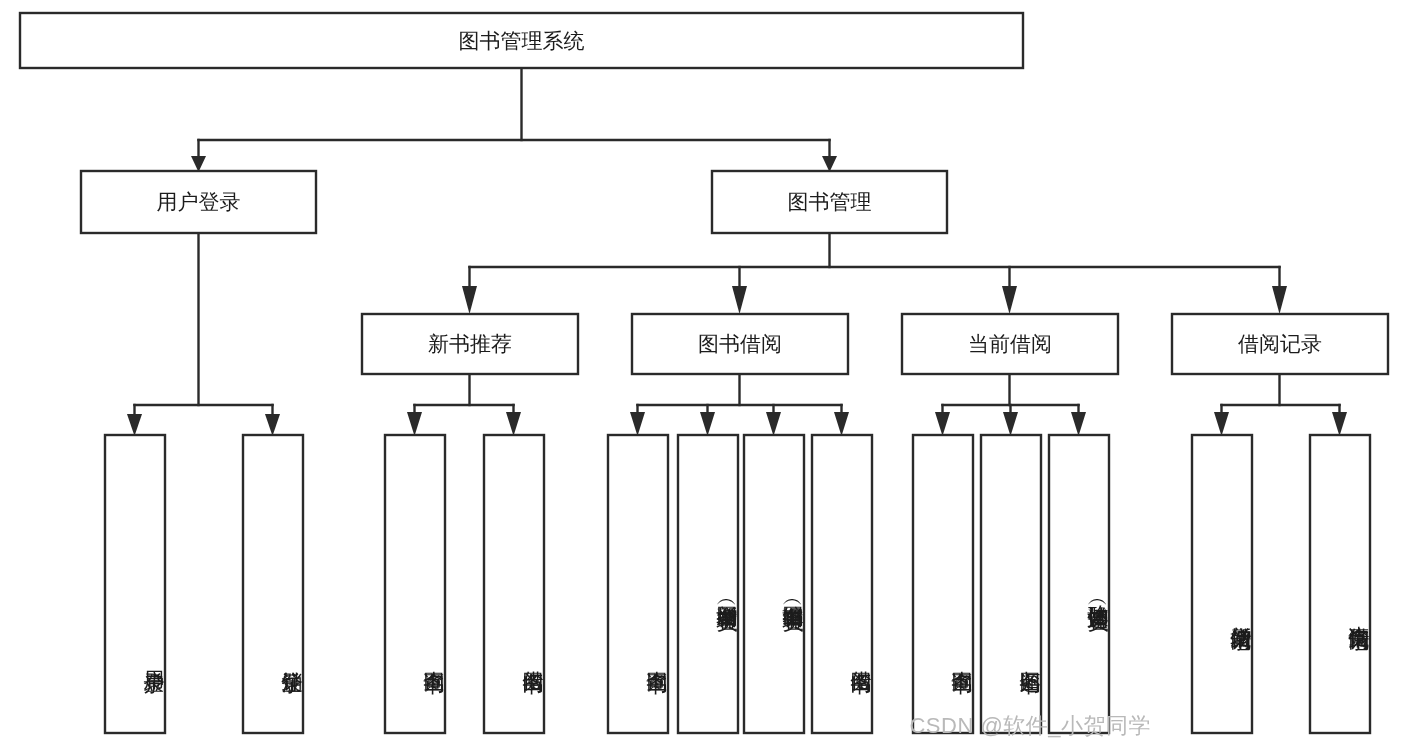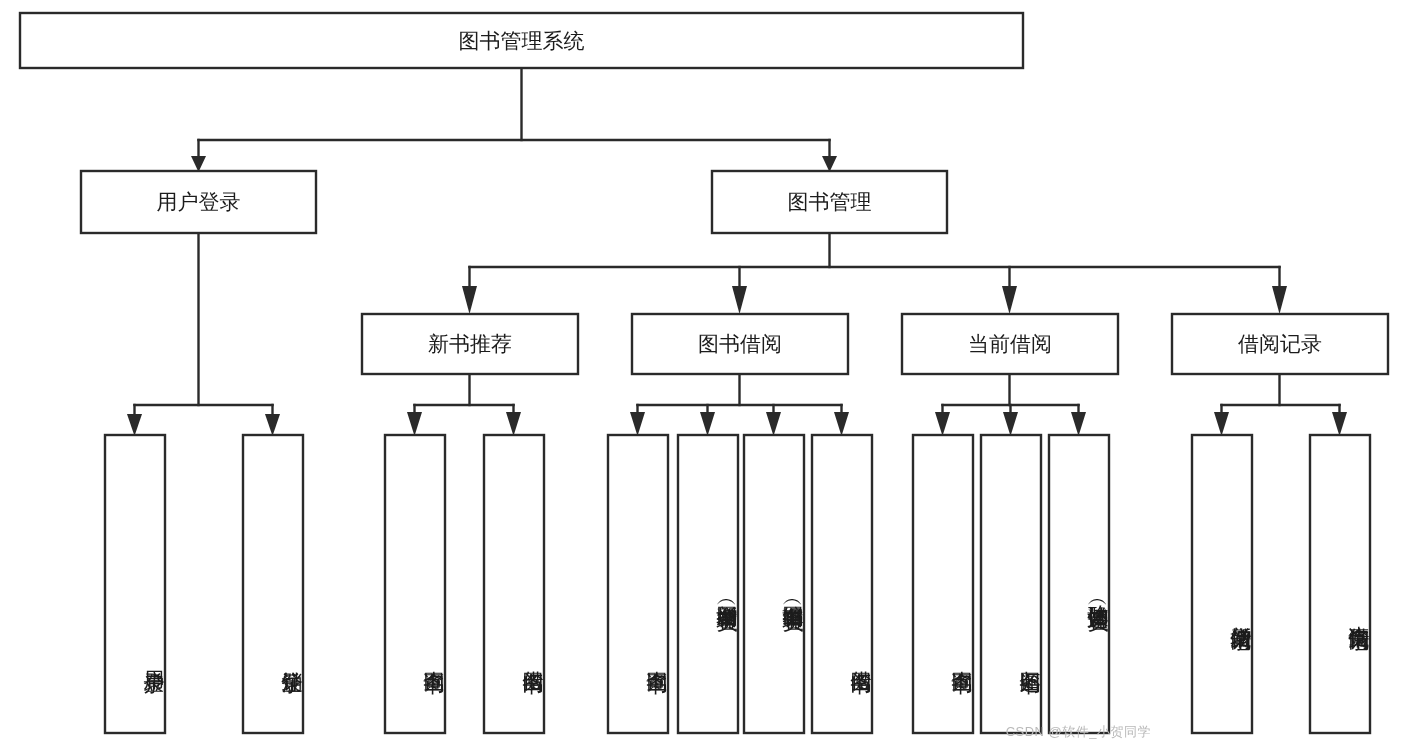--- a/index.html
+++ b/index.html
@@ -62,21 +62,21 @@
     color: #1c1c1c;
     letter-spacing: 1px;
     white-space: nowrap;
     pointer-events: none;
   }
   .watermark {
     position: absolute;
     right: 8px;
     bottom: 6px;
     font-family: "Liberation Sans", "DejaVu Sans", sans-serif;
-    font-size: 13px;
+    font-size: 22px;
     color: #b9b9b9;
     white-space: nowrap;
     letter-spacing: 0.5px;
   }
 </style>
 </head>
 <body>
 
 <div id="diagram-root">
 

